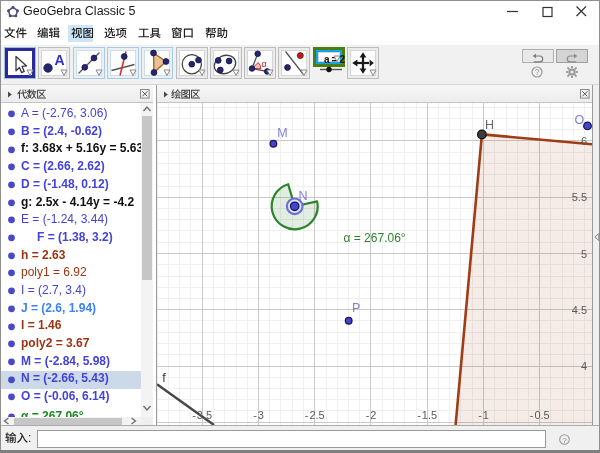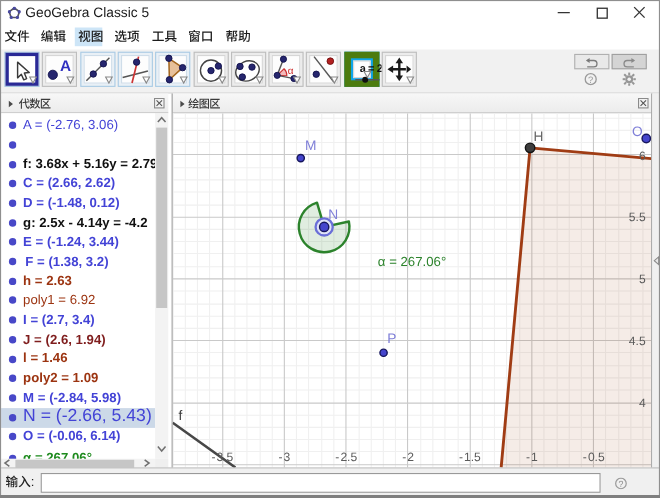--- a/index.html
+++ b/index.html
@@ -189,21 +189,21 @@
     <div style="position:absolute;inset:2px;border:1px solid #d6d6d6;background:#fdfdfd"></div>
     <svg width="28" height="28" viewBox="2 2 28 28" style="position:absolute;left:1px;top:1px">
       <line x1="7.5" y1="4.5" x2="25.5" y2="27.5" stroke="#555" stroke-width="1.3"></line>
       <circle cx="9.5" cy="20.5" r="2.9" fill="#26266e" stroke="#10104a" stroke-width="0.8"></circle>
       <circle cx="22.3" cy="8.6" r="3" fill="#b32020" stroke="#6e0e0e" stroke-width="0.8"></circle>
     </svg>
     <svg width="8" height="8" style="position:absolute;right:1px;bottom:1px">
       <path d="M1 1 L7 1 L4 6.5 Z" fill="#fdfdfd" stroke="#888" stroke-width="1"></path>
     </svg>
   </div>
-<div style="position:absolute;left:312.7px;top:47px;width:32px;height:32px;border:6px solid #4d7c0f;background:#0ea5e9;box-sizing:border-box">
+<div style="position:absolute;left:312.7px;top:47px;width:32px;height:20px;border:3px solid #4d7c0f;background:#0ea5e9;box-sizing:border-box">
     <div style="position:absolute;inset:2px;border:1px solid #d6d6d6;background:#fdfdfd"></div>
     <svg width="28" height="28" viewBox="2 2 28 28" style="position:absolute;left:1px;top:1px">
       <text x="9" y="13.5" font-family="'Liberation Sans',sans-serif" font-size="10" font-weight="bold" fill="#111">a = 2</text>
       <line x1="5" y1="20.5" x2="27" y2="20.5" stroke="#555" stroke-width="1.4"></line>
       <circle cx="14" cy="20.5" r="2.7" fill="#111"></circle>
     </svg>
     <svg width="8" height="8" style="position:absolute;right:1px;bottom:1px">
       <path d="M1 1 L7 1 L4 6.5 Z" fill="#fdfdfd" stroke="#888" stroke-width="1"></path>
     </svg>
   </div>
@@ -285,26 +285,27 @@
 <div style="position:absolute;left:1px;top:105.2px;width:140px;height:17.7px;overflow:hidden">
     <svg width="14" height="18" style="position:absolute;left:0;top:0">
       <circle cx="10.5" cy="8.8" r="3.4" fill="#4848c8"></circle>
     </svg>
     <div style="position:absolute;left:20px;top:50%;transform:translateY(-54%);font-weight:normal;font-size:12px;white-space:nowrap;color:#4343d6">A = (-2.76, 3.06)</div>
   </div>
 <div style="position:absolute;left:1px;top:122.8px;width:140px;height:17.7px;overflow:hidden">
     <svg width="14" height="18" style="position:absolute;left:0;top:0">
       <circle cx="10.5" cy="8.8" r="3.4" fill="#4848c8"></circle>
     </svg>
+    <div style="position:absolute;left:20px;top:50%;transform:translateY(-54%);font-weight:bold;font-size:12px;white-space:nowrap;color:#4343d6">B = (2.4, -0.62)</div>
   </div>
 <div style="position:absolute;left:1px;top:140.6px;width:140px;height:17.7px;overflow:hidden">
     <svg width="14" height="18" style="position:absolute;left:0;top:0">
       <circle cx="10.5" cy="8.8" r="3.4" fill="#4848c8"></circle>
     </svg>
-    <div style="position:absolute;left:20px;top:50%;transform:translateY(-54%);font-weight:bold;font-size:12px;white-space:nowrap;color:#101010">f: 3.68x + 5.16y = 2.79</div>
+    <div style="position:absolute;left:20px;top:50%;transform:translateY(-54%);font-weight:bold;font-size:12px;white-space:nowrap;color:#101010">f: 3.68x + 5.16y = 5.63</div>
   </div>
 <div style="position:absolute;left:1px;top:158.2px;width:140px;height:17.7px;overflow:hidden">
     <svg width="14" height="18" style="position:absolute;left:0;top:0">
       <circle cx="10.5" cy="8.8" r="3.4" fill="#4848c8"></circle>
     </svg>
     <div style="position:absolute;left:20px;top:50%;transform:translateY(-54%);font-weight:bold;font-size:12px;white-space:nowrap;color:#4343d6">C = (2.66, 2.62)</div>
   </div>
 <div style="position:absolute;left:1px;top:176.0px;width:140px;height:17.7px;overflow:hidden">
     <svg width="14" height="18" style="position:absolute;left:0;top:0">
       <circle cx="10.5" cy="8.8" r="3.4" fill="#4848c8"></circle>
@@ -314,76 +315,76 @@
 <div style="position:absolute;left:1px;top:193.7px;width:140px;height:17.7px;overflow:hidden">
     <svg width="14" height="18" style="position:absolute;left:0;top:0">
       <circle cx="10.5" cy="8.8" r="3.4" fill="#4848c8"></circle>
     </svg>
     <div style="position:absolute;left:20px;top:50%;transform:translateY(-54%);font-weight:bold;font-size:12px;white-space:nowrap;color:#101010">g: 2.5x - 4.14y = -4.2</div>
   </div>
 <div style="position:absolute;left:1px;top:211.3px;width:140px;height:17.7px;overflow:hidden">
     <svg width="14" height="18" style="position:absolute;left:0;top:0">
       <circle cx="10.5" cy="8.8" r="3.4" fill="#4848c8"></circle>
     </svg>
-    <div style="position:absolute;left:20px;top:50%;transform:translateY(-54%);font-weight:bold;font-size:12px;white-space:nowrap;color:#4343d6">E = (-1.24, 3.44)</div>
+    <div style="position:absolute;left:20px;top:50%;transform:translateY(-54%);font-weight:normal;font-size:12px;white-space:nowrap;color:#4343d6">E = (-1.24, 3.44)</div>
   </div>
 <div style="position:absolute;left:1px;top:229.0px;width:140px;height:17.7px;overflow:hidden">
     <svg width="14" height="18" style="position:absolute;left:0;top:0">
       <circle cx="10.5" cy="8.8" r="3.4" fill="#4848c8"></circle>
     </svg>
-    <div style="position:absolute;left:22px;top:50%;transform:translateY(-54%);font-weight:bold;font-size:12px;white-space:nowrap;color:#4343d6">F = (1.38, 3.2)</div>
+    <div style="position:absolute;left:36px;top:50%;transform:translateY(-54%);font-weight:bold;font-size:12px;white-space:nowrap;color:#4343d6">F = (1.38, 3.2)</div>
   </div>
 <div style="position:absolute;left:1px;top:246.8px;width:112px;height:17.7px;overflow:hidden">
     <svg width="14" height="18" style="position:absolute;left:0;top:0">
       <circle cx="10.5" cy="8.8" r="3.4" fill="#4848c8"></circle>
     </svg>
     <div style="position:absolute;left:20px;top:50%;transform:translateY(-54%);font-weight:bold;font-size:12px;white-space:nowrap;color:#9c3411">h = 2.63</div>
   </div>
 <div style="position:absolute;left:1px;top:264.4px;width:140px;height:17.7px;overflow:hidden">
     <svg width="14" height="18" style="position:absolute;left:0;top:0">
       <circle cx="10.5" cy="8.8" r="3.4" fill="#4848c8"></circle>
     </svg>
     <div style="position:absolute;left:20px;top:50%;transform:translateY(-54%);font-weight:normal;font-size:12px;white-space:nowrap;color:#9c3411">poly1 = 6.92</div>
   </div>
 <div style="position:absolute;left:1px;top:282.1px;width:140px;height:17.7px;overflow:hidden">
     <svg width="14" height="18" style="position:absolute;left:0;top:0">
       <circle cx="10.5" cy="8.8" r="3.4" fill="#4848c8"></circle>
     </svg>
-    <div style="position:absolute;left:20px;top:50%;transform:translateY(-54%);font-weight:bold;font-size:12px;white-space:nowrap;color:#4343d6">I = (2.7, 3.4)</div>
+    <div style="position:absolute;left:20px;top:50%;transform:translateY(-54%);font-weight:normal;font-size:12px;white-space:nowrap;color:#4343d6">I = (2.7, 3.4)</div>
   </div>
 <div style="position:absolute;left:1px;top:299.8px;width:140px;height:17.7px;overflow:hidden">
     <svg width="14" height="18" style="position:absolute;left:0;top:0">
       <circle cx="10.5" cy="8.8" r="3.4" fill="#4848c8"></circle>
     </svg>
-    <div style="position:absolute;left:20px;top:50%;transform:translateY(-54%);font-weight:bold;font-size:12px;white-space:nowrap;color:#7f1d1d">J = (2.6, 1.94)</div>
+    <div style="position:absolute;left:20px;top:50%;transform:translateY(-54%);font-weight:bold;font-size:12px;white-space:nowrap;color:#3b82f6">J = (2.6, 1.94)</div>
   </div>
 <div style="position:absolute;left:1px;top:317.5px;width:140px;height:17.7px;overflow:hidden">
     <svg width="14" height="18" style="position:absolute;left:0;top:0">
       <circle cx="10.5" cy="8.8" r="3.4" fill="#4848c8"></circle>
     </svg>
     <div style="position:absolute;left:20px;top:50%;transform:translateY(-54%);font-weight:bold;font-size:12px;white-space:nowrap;color:#9c3411">l = 1.46</div>
   </div>
 <div style="position:absolute;left:1px;top:335.2px;width:140px;height:17.7px;overflow:hidden">
     <svg width="14" height="18" style="position:absolute;left:0;top:0">
       <circle cx="10.5" cy="8.8" r="3.4" fill="#4848c8"></circle>
     </svg>
-    <div style="position:absolute;left:20px;top:50%;transform:translateY(-54%);font-weight:bold;font-size:12px;white-space:nowrap;color:#9c3411">poly2 = 1.09</div>
+    <div style="position:absolute;left:20px;top:50%;transform:translateY(-54%);font-weight:bold;font-size:12px;white-space:nowrap;color:#9c3411">poly2 = 3.67</div>
   </div>
 <div style="position:absolute;left:1px;top:352.9px;width:140px;height:17.7px;overflow:hidden">
     <svg width="14" height="18" style="position:absolute;left:0;top:0">
       <circle cx="10.5" cy="8.8" r="3.4" fill="#4848c8"></circle>
     </svg>
     <div style="position:absolute;left:20px;top:50%;transform:translateY(-54%);font-weight:bold;font-size:12px;white-space:nowrap;color:#4343d6">M = (-2.84, 5.98)</div>
   </div>
 <div style="position:absolute;left:1px;top:371.1px;width:140px;height:17.7px;background:#ccd9e8"></div>
 <div style="position:absolute;left:1px;top:370.6px;width:140px;height:17.7px;overflow:hidden">
     <svg width="14" height="18" style="position:absolute;left:0;top:0">
       <circle cx="10.5" cy="8.8" r="3.4" fill="#4848c8"></circle>
     </svg>
-    <div style="position:absolute;left:20px;top:50%;transform:translateY(-54%);font-weight:normal;font-size:16px;white-space:nowrap;color:#4343d6">N = (-2.66, 5.43)</div>
+    <div style="position:absolute;left:20px;top:50%;transform:translateY(-54%);font-weight:bold;font-size:12px;white-space:nowrap;color:#4343d6">N = (-2.66, 5.43)</div>
   </div>
 <div style="position:absolute;left:1px;top:388.3px;width:140px;height:17.7px;overflow:hidden">
     <svg width="14" height="18" style="position:absolute;left:0;top:0">
       <circle cx="10.5" cy="8.8" r="3.4" fill="#4848c8"></circle>
     </svg>
     <div style="position:absolute;left:20px;top:50%;transform:translateY(-54%);font-weight:bold;font-size:12px;white-space:nowrap;color:#4343d6">O = (-0.06, 6.14)</div>
   </div>
 <div style="position:absolute;left:1px;top:408.2px;width:140px;height:17.7px;overflow:hidden">
     <svg width="14" height="18" style="position:absolute;left:0;top:0">
       <circle cx="10.5" cy="8.8" r="3.4" fill="#4848c8"></circle>

